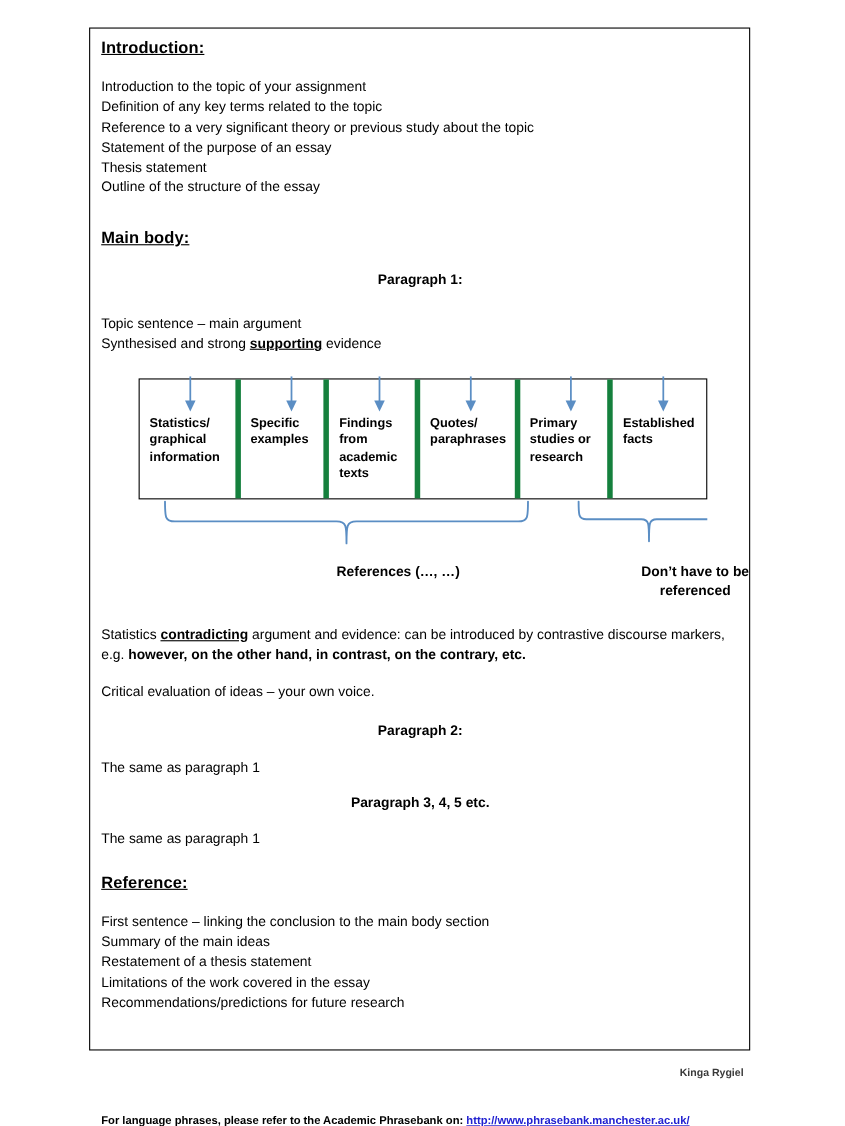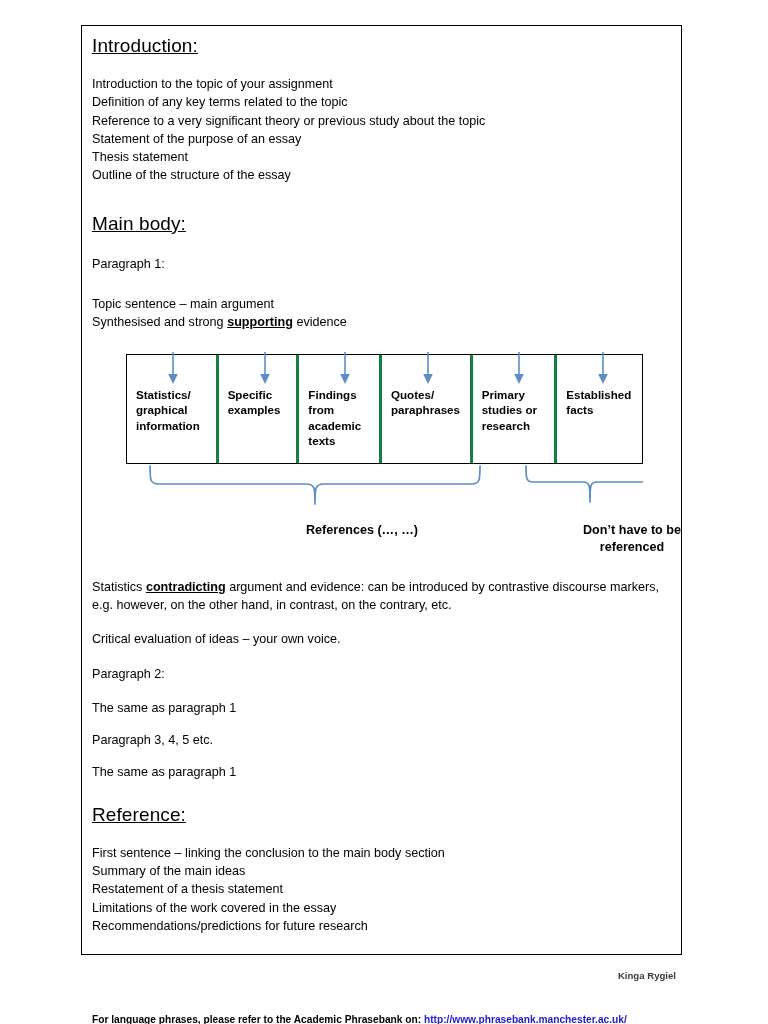--- a/index.html
+++ b/index.html
@@ -30,43 +30,43 @@
 
   .page-body {
     position: absolute;
     left: 92px;
     top: 25px;
     width: 580px;
   }
 
   
   .heading {
-    font-size: 19px;
-    font-weight: normal;
+    font-size: 15px;
+    font-weight: bold;
     text-decoration: underline;
     letter-spacing: .1px;
     margin: 0;
   }
   .h-intro   { margin-top: 10px; }
   .h-main    { margin-top: 28px; }
   .h-concl   { margin-top: 22px; }
 
   
   .line {
     font-size: 12.6px;
     line-height: 18.3px;
     margin: 0;
     white-space: nowrap;
   }
   .para {
     font-size: 12.6px;
     line-height: 18.3px;
     margin: 0;
   }
-  .bold { font-weight: normal; }
+  .bold { font-weight: bold; text-align: center; }
   .bold-underline { font-weight: bold; text-decoration: underline; }
   .gap-14 { height: 14px; }
   .gap-16 { height: 16px; }
   .gap-18 { height: 18px; }
   .gap-20 { height: 20px; }
   .gap-22 { height: 22px; }
 
   
   .diagram {
     position: relative;
@@ -80,21 +80,21 @@
     top: 8px;
     width: 517px;
     height: 110px;
     display: flex;
     border: 1px solid #000000;
     box-sizing: border-box;
     background: #ffffff;
   }
   .ebox {
     position: relative;
-    border-right: 3px solid #15803d;
+    border-right: 5px solid #15803d;
     box-sizing: border-box;
     padding: 32px 0 0 9px;
   }
   .ebox:last-child { border-right: none; }
   .ebox-text {
     font-size: 11.6px;
     line-height: 15.6px;
     font-weight: 600;
   }
   .w1 { width: 92px; }

